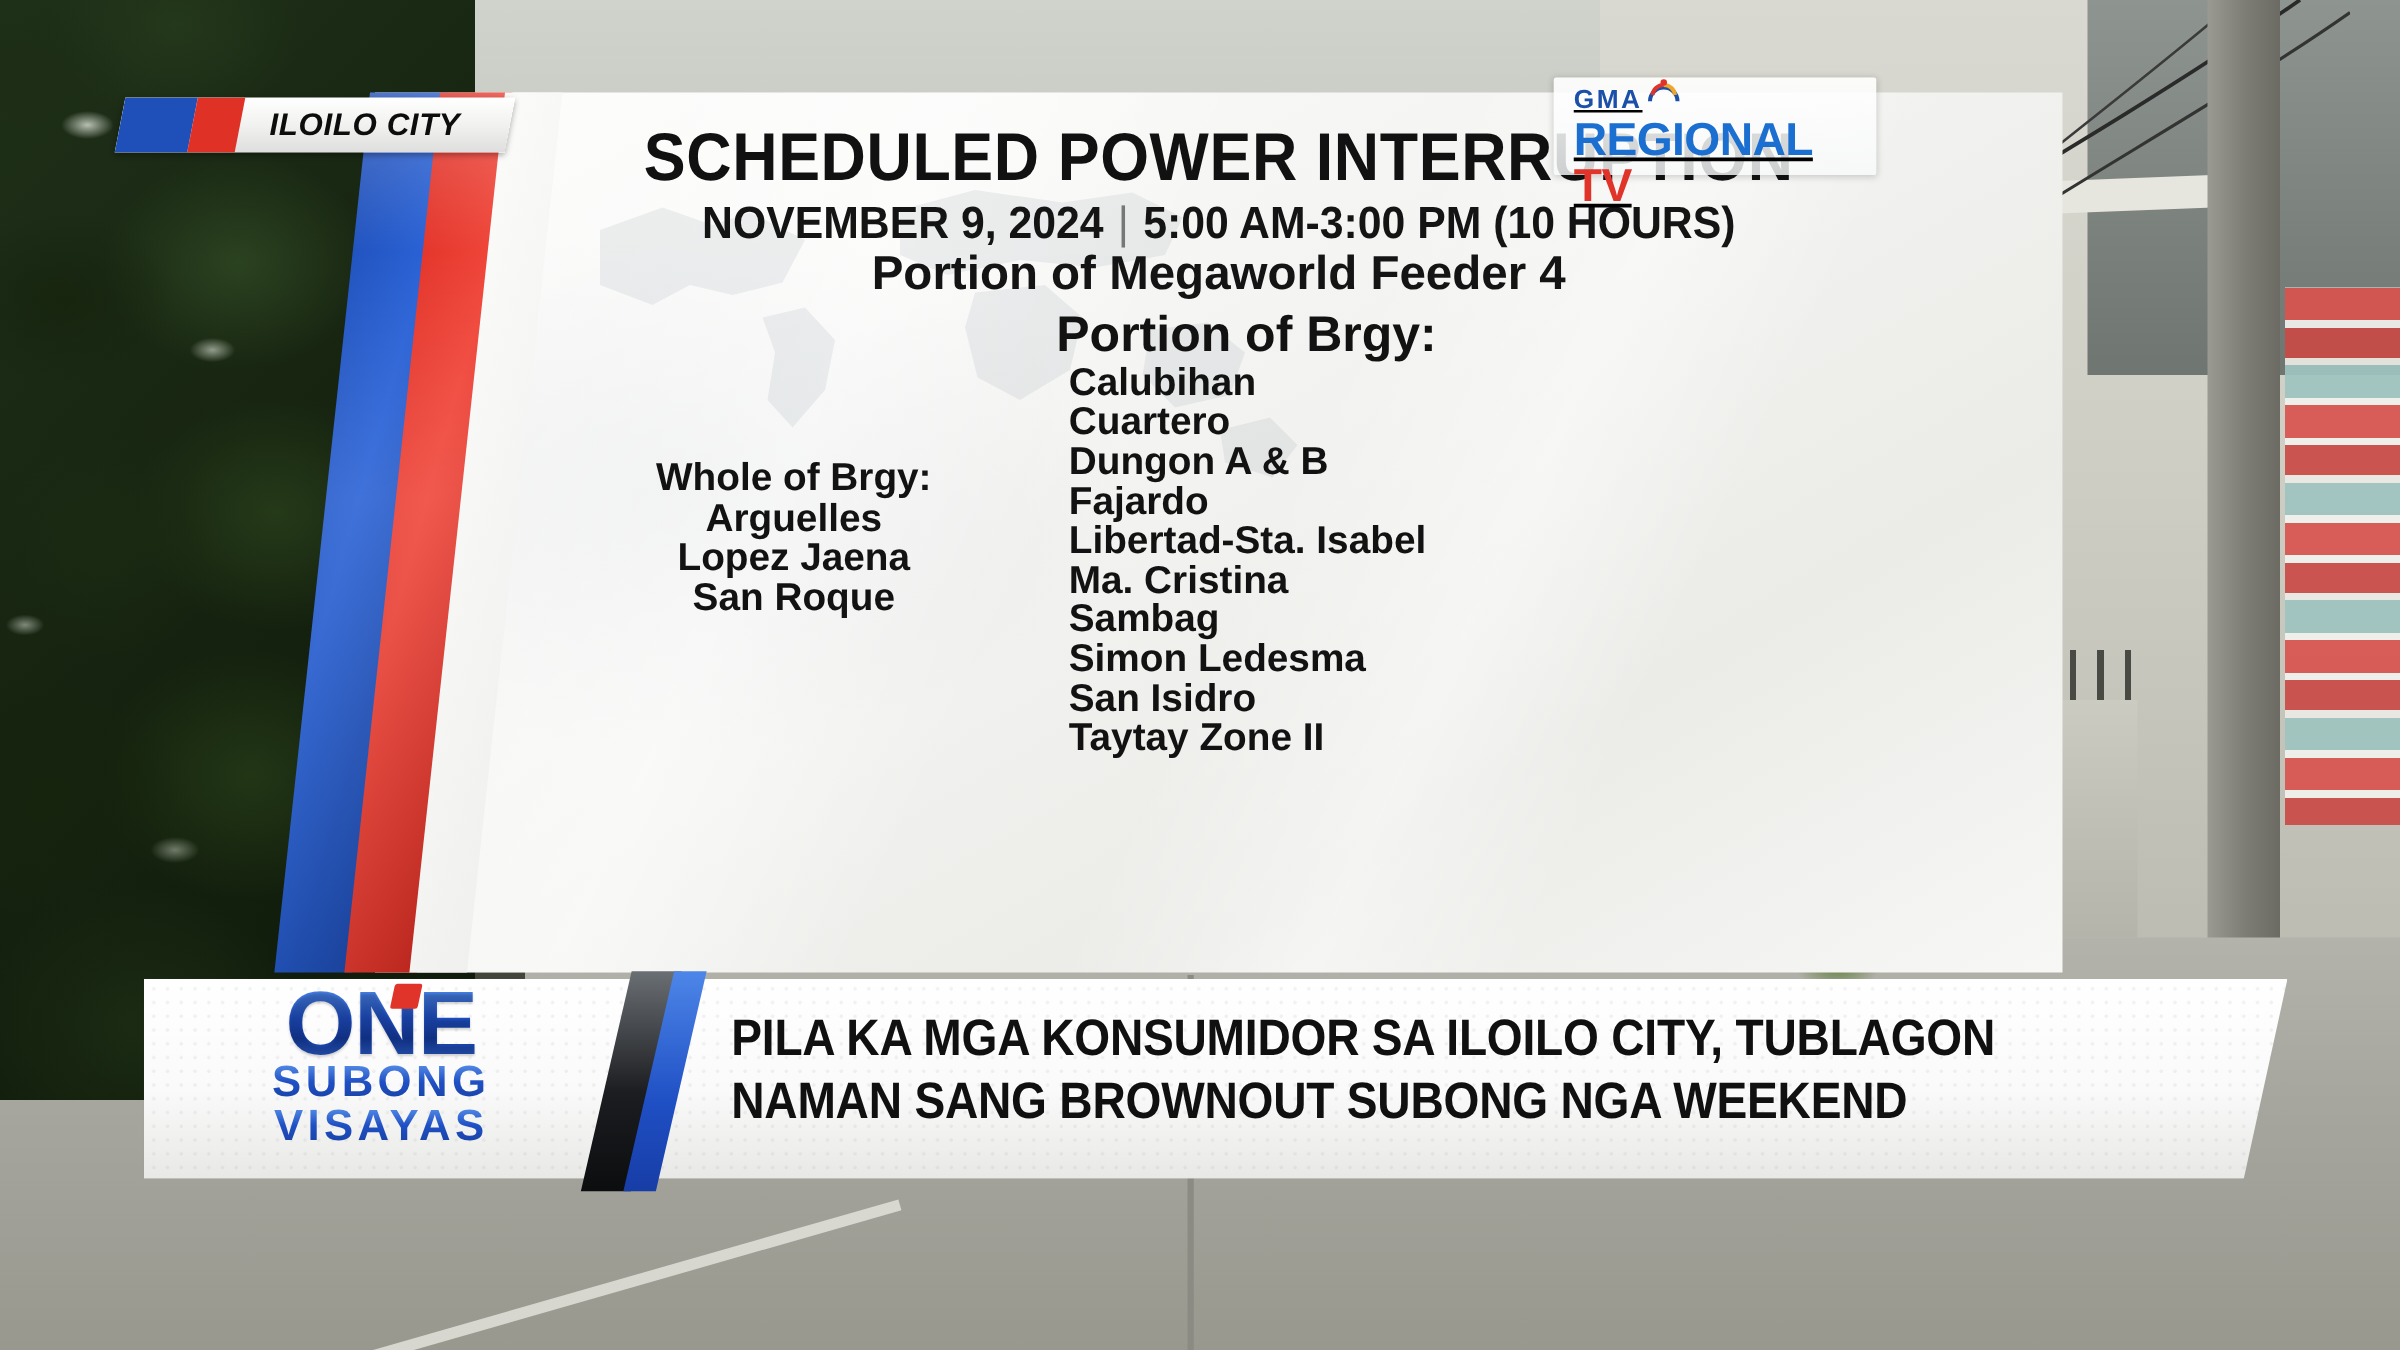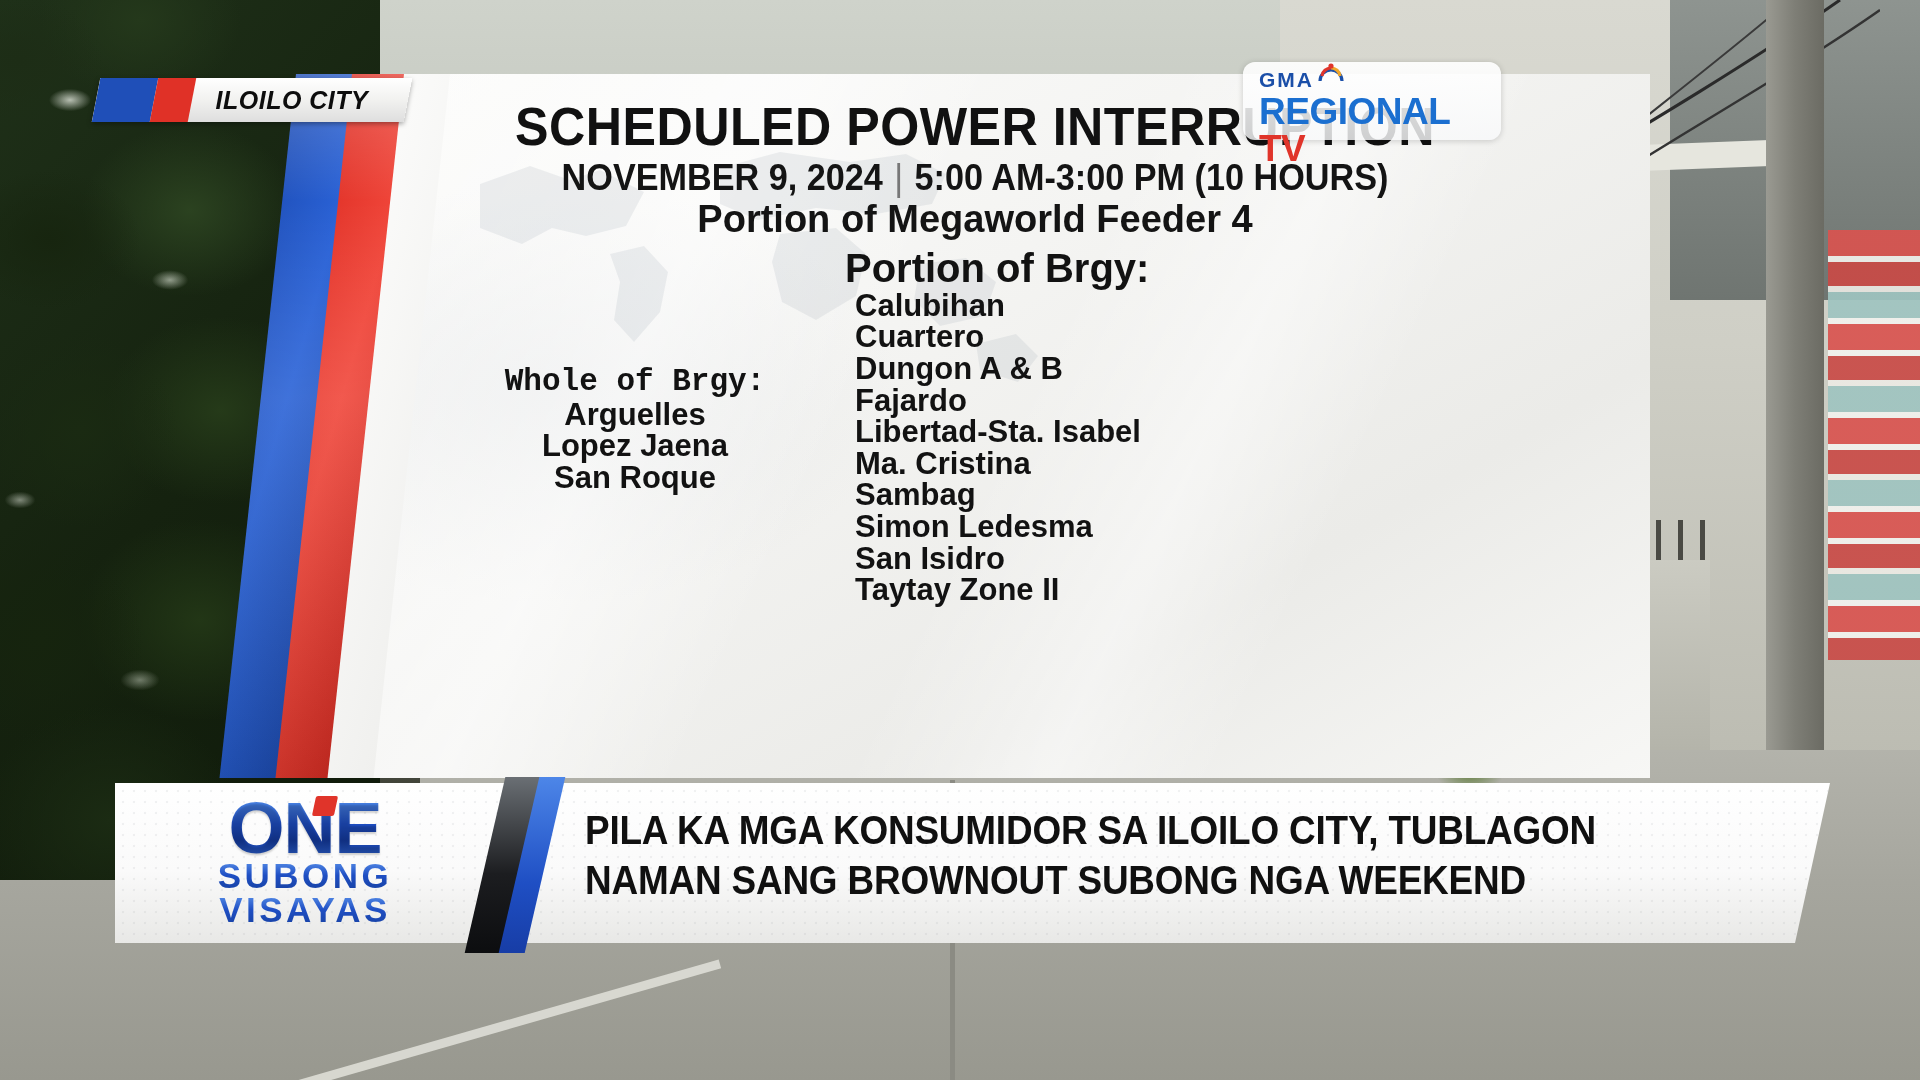--- a/index.html
+++ b/index.html
@@ -169,22 +169,23 @@
     flex:1; text-align:center; transform:skewX(11deg);
     font-size:25px; font-weight:bold; font-style:italic; letter-spacing:.5px;
     color:#0d0d0d; padding-right:16px; white-space:nowrap;
     font-family:"Liberation Sans", sans-serif;
   }
 
   
   .gma-bug {
     position:absolute; left:1243px; top:62px; width:258px; height:78px;
     background:linear-gradient(180deg, rgba(255,255,255,.90) 0%, rgba(248,249,250,.82) 100%);
-    border-radius:12px; box-shadow:0 1px 6px rgba(0,0,0,.18);
+    border-radius:2px; box-shadow:0 1px 6px rgba(0,0,0,.18);
     padding:7px 0 0 16px;
+    text-decoration:underline;
   }
   .gma-top { display:flex; align-items:flex-start; height:26px; }
   .gma-word {
     font-size:21px; font-weight:bold; letter-spacing:2px; color:#1b4fa8;
     font-family:"Liberation Sans", sans-serif; line-height:1;
   }
   .gma-arc { position:relative; width:30px; height:22px; margin-left:2px; margin-top:-6px; }
   .gma-line2 { display:flex; align-items:baseline; margin-top:-2px;flex-direction:column; }
   .gma-regional {
     font-size:37px; font-weight:bold; color:#1b6fd0; letter-spacing:-.5px;
@@ -217,21 +218,20 @@
     font-family:"Liberation Sans", sans-serif; white-space:nowrap;
   }
 
   .col-left {
     position:absolute; left:420px; top:366px; width:430px;
     font-family:"Liberation Sans", sans-serif; color:#121212;
   }
   .col-left .col-head {
     font-size:31px; font-weight:bold; text-align:center; line-height:1.02;
     margin-bottom:1px;
-    font-family:Liberation Mono, monospace;
   }
   .col-left .brgy {
     font-size:31px; font-weight:bold; text-align:center; line-height:1.02;
   }
 
   .col-right {
     position:absolute; left:855px; top:248px; width:470px;
     font-family:"Liberation Sans", sans-serif; color:#121212;
   }
   .col-right .col-head {
@@ -262,21 +262,21 @@
   .lower-bar-tex {
     position:absolute; inset:0;
     clip-path:polygon(0 0, 1715px 0, 1680px 160px, 0 160px);
     background:
       radial-gradient(circle 2px at 8px 8px, rgba(140,145,150,.20) 0 1.2px, rgba(0,0,0,0) 1.6px);
     background-size:11px 11px;
     opacity:.6; pointer-events:none;
   }
   .lower-logo {
     position:absolute; left:40px; top:6px; width:300px; height:148px;
-    display:flex; flex-direction:column; align-items:center; justify-content:center;
+    display:flex; flex-direction:column; align-items:center; 
   }
   .one-word {
     font-size:72px; font-weight:bold; line-height:.84; letter-spacing:-1px;
     font-family:"Liberation Sans", sans-serif;
     background:linear-gradient(180deg,#4f8ae8 0%,#1f4fc4 42%,#143a9e 70%,#2f66d6 100%);
     -webkit-background-clip:text; background-clip:text; color:transparent;
     text-shadow:0 2px 2px rgba(0,0,0,.18);
     position:relative;
   }
   .one-accent {

